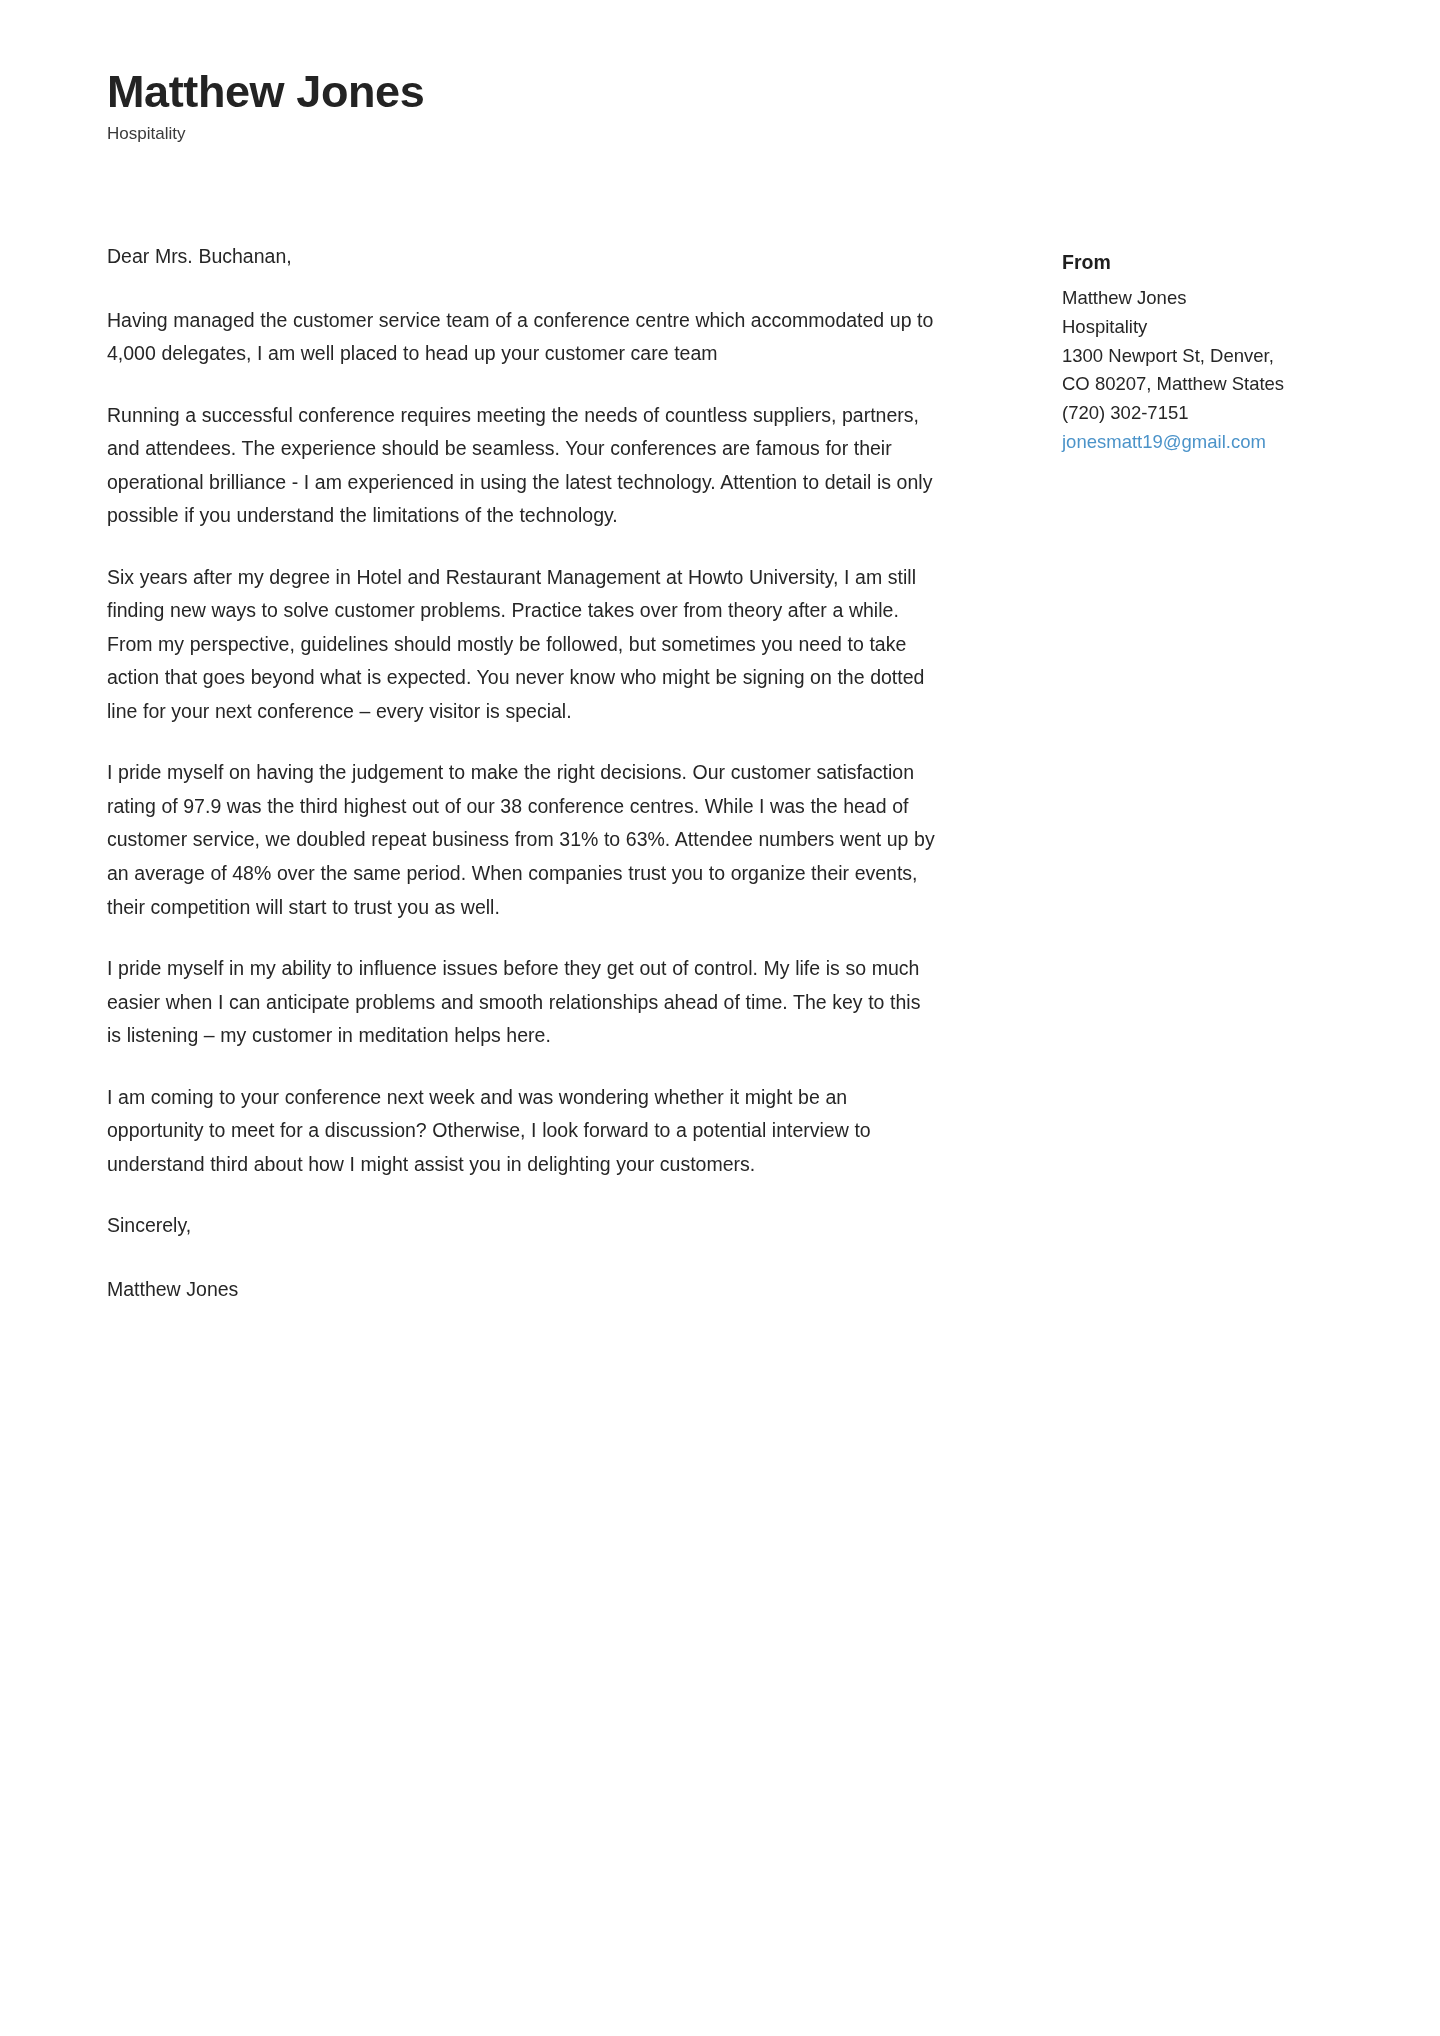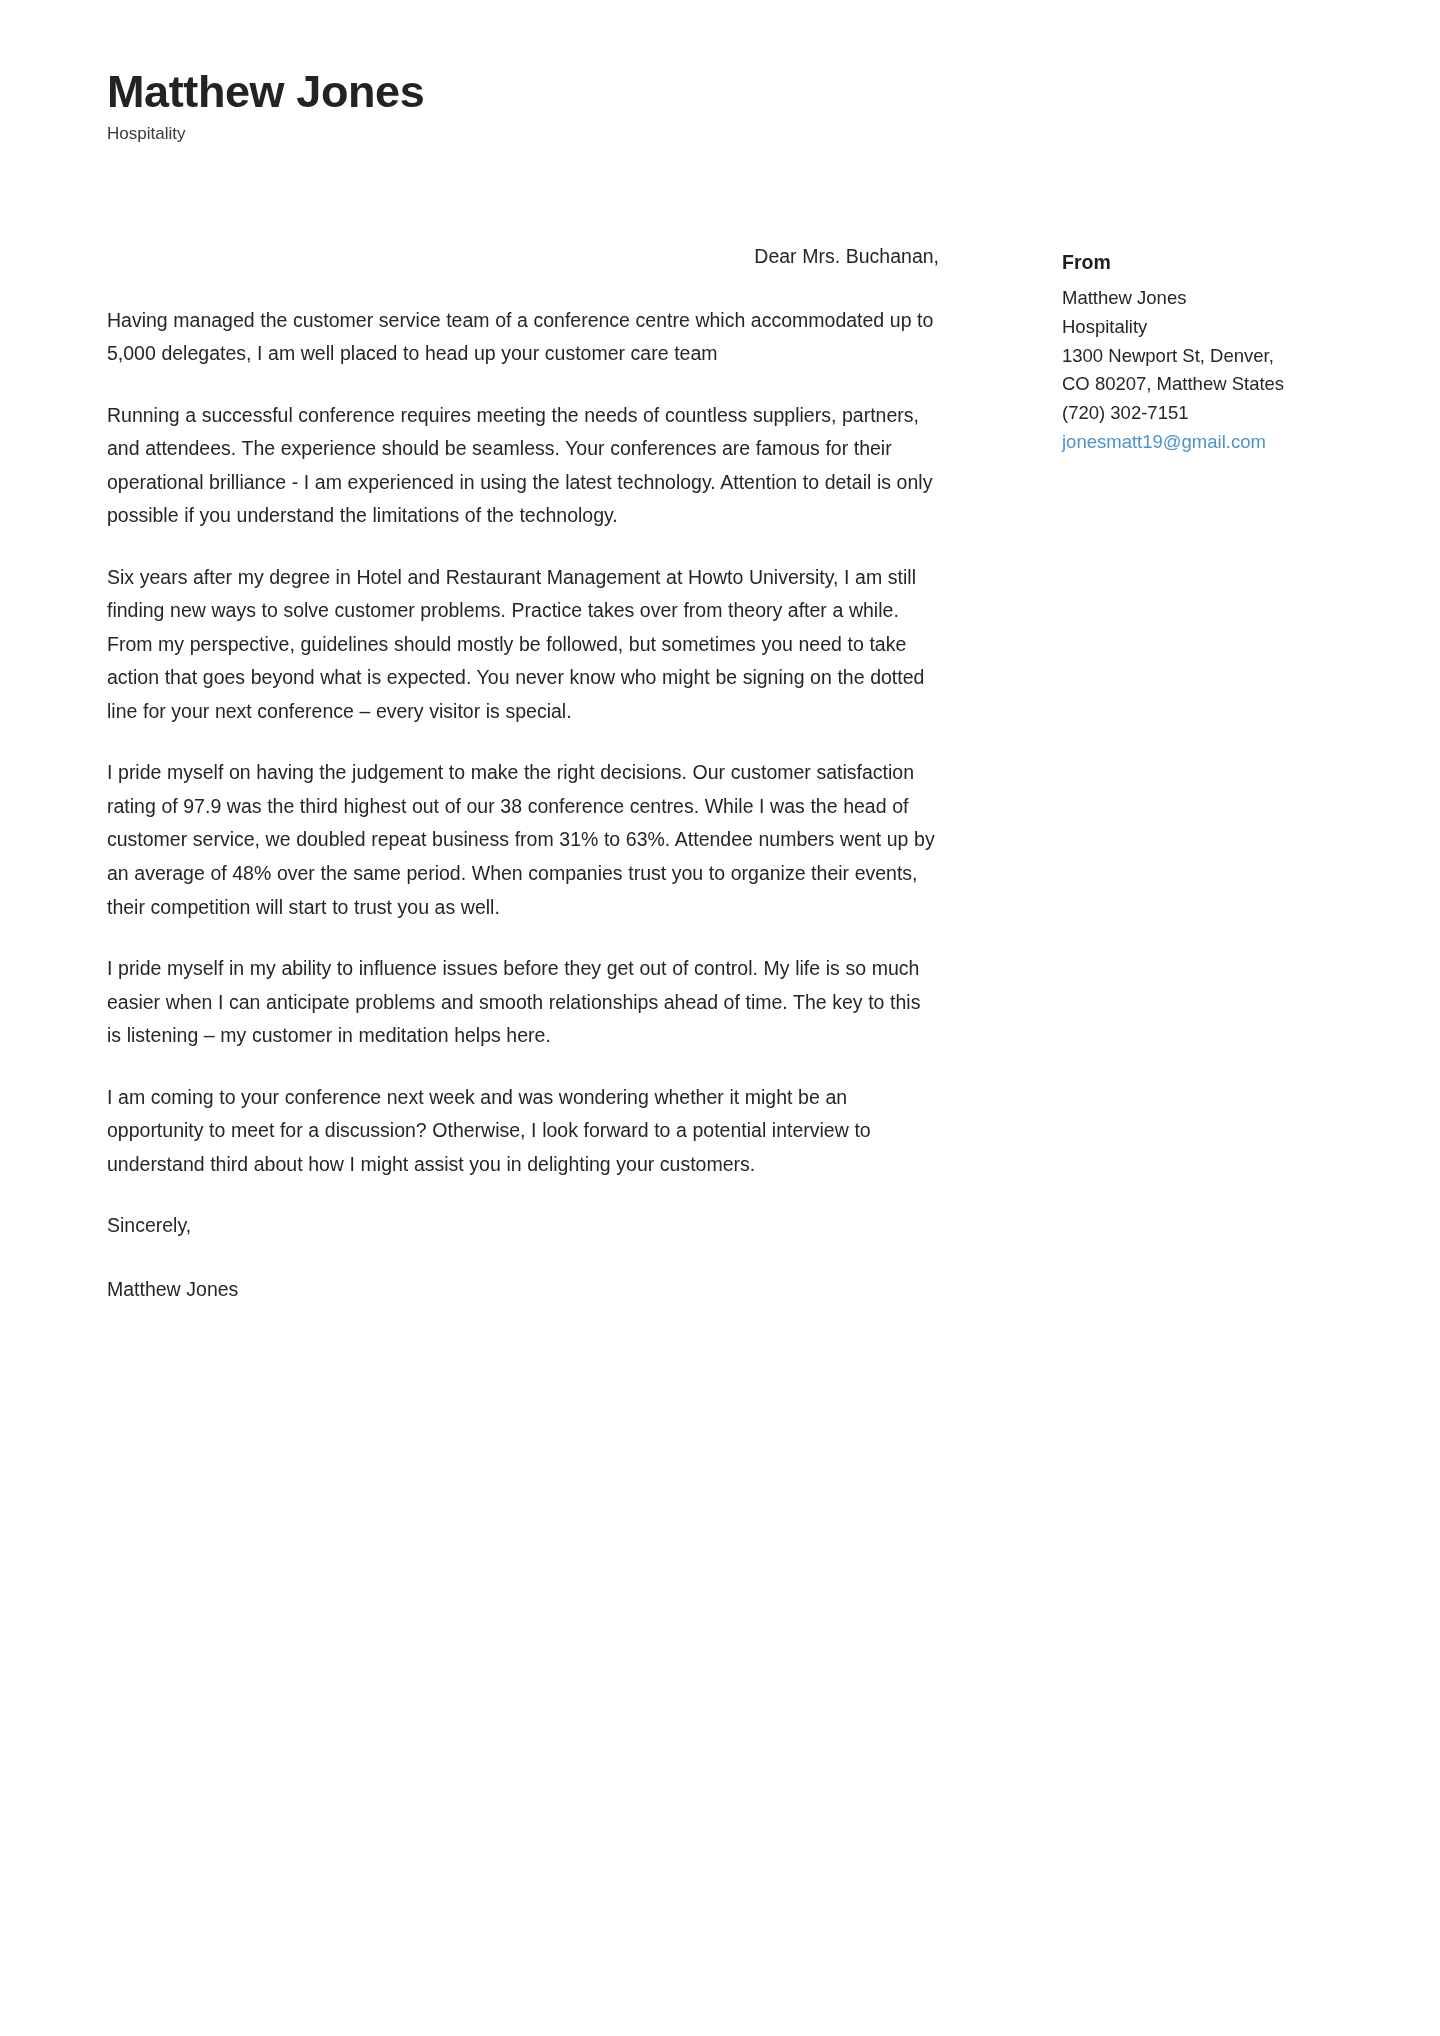--- a/index.html
+++ b/index.html
@@ -68,21 +68,21 @@
   .letter-paragraph {
     font-size: 19.5px;
     line-height: 1.72;
     color: #262626;
     margin: 0 0 28px 0;
     text-align: left;
     word-spacing: 0.2px;
   }
   .letter-paragraph:last-child { margin-bottom: 0; }
 
-  .salutation { margin-bottom: 30px; text-align: right; }
+  .salutation { margin-bottom: 30px; }
   .closing-line { margin-bottom: 30px; }
   .signature-line { margin-bottom: 0; }
 
   
   .letter-sidebar {
     position: absolute;
     left: 1062px;
     top: 8px;
     width: 300px;
   }
@@ -122,21 +122,21 @@
     <h1 class="applicant-name">Matthew Jones</h1>
     <div class="applicant-role">Hospitality</div>
   </div>
 
   <div class="content-area">
 
     <div class="letter-body">
 
       <p class="letter-paragraph salutation">Dear Mrs. Buchanan,</p>
 
-      <p class="letter-paragraph">Having managed the customer service team of a conference centre which accommodated up to 5,000 delegates, I am well placed to head up your customer care team</p>
+      <p class="letter-paragraph">Having managed the customer service team of a conference centre which accommodated up to 4,000 delegates, I am well placed to head up your customer care team</p>
 
       <p class="letter-paragraph">Running a successful conference requires meeting the needs of countless suppliers, partners, and attendees. The experience should be seamless. Your conferences are famous for their operational brilliance - I am experienced in using the latest technology. Attention to detail is only possible if you understand the limitations of the technology.</p>
 
       <p class="letter-paragraph">Six years after my degree in Hotel and Restaurant Management at Howto University, I am still finding new ways to solve customer problems. Practice takes over from theory after a while. From my perspective, guidelines should mostly be followed, but sometimes you need to take action that goes beyond what is expected. You never know who might be signing on the dotted line for your next conference – every visitor is special.</p>
 
       <p class="letter-paragraph">I pride myself on having the judgement to make the right decisions. Our customer satisfaction rating of 97.9 was the third highest out of our 38 conference centres. While I was the head of customer service, we doubled repeat business from 31% to 63%. Attendee numbers went up by an average of 48% over the same period. When companies trust you to organize their events, their competition will start to trust you as well.</p>
 
       <p class="letter-paragraph">I pride myself in my ability to influence issues before they get out of control. My life is so much easier when I can anticipate problems and smooth relationships ahead of time. The key to this is listening – my customer in meditation helps here.</p>
 
       <p class="letter-paragraph">I am coming to your conference next week and was wondering whether it might be an opportunity to meet for a discussion? Otherwise, I look forward to a potential interview to understand third about how I might assist you in delighting your customers.</p>

